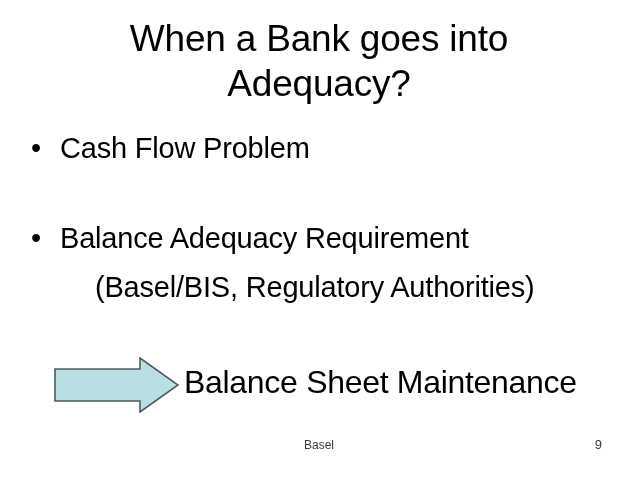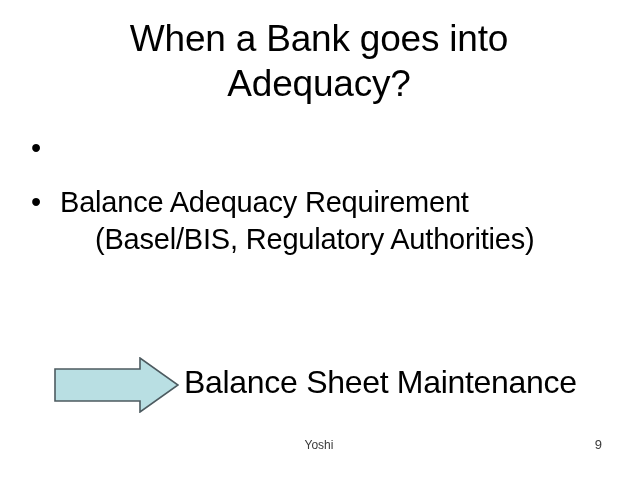--- a/index.html
+++ b/index.html
@@ -50,21 +50,21 @@
   }
   .bullet-row .dot {
     position: absolute;
     left: 31px;
     top: 0;
     font-size: 29px;
     line-height: 36px;
   }
   .bullet-spacer { height: 54px; }
   .subline {
-    margin-top: 1px;
+    margin-top: 13px;
     padding-left: 95px;
     color: #000000;
     font-size: 29px;
     line-height: 36px;
     letter-spacing: -0.2px;
   }
 
   
   .conclusion-row {
     position: absolute;
@@ -125,20 +125,21 @@
 
   <div class="title-block">
     <span class="title-line">When a Bank goes into</span>
     <span class="title-line">Adequacy?</span>
   </div>
 
   <div class="body-block">
 
     <div class="bullet-row">
       <span class="dot">•</span>
+      <span>Cash Flow Problem</span>
     </div>
 
     <div class="bullet-spacer"></div>
 
     <div class="bullet-row">
       <span class="dot">•</span>
       <span>Balance Adequacy Requirement</span>
     </div>
 
     <div class="subline">(Basel/BIS, Regulatory Authorities)</div>
@@ -148,17 +149,17 @@
   <div class="conclusion-row">
     <span class="arrow-shape">
       <svg width="125" height="56" viewBox="0 0 125 56" preserveAspectRatio="none" aria-hidden="true">
         <polygon points="1,12 86,12 86,1 124,28 86,55 86,44 1,44" fill="#b9dfe3" stroke="#4d5b60" stroke-width="1.6" stroke-linejoin="miter"></polygon>
       </svg>
     </span>
     <span class="conclusion-text">Balance Sheet Maintenance</span>
   </div>
 
   <div class="footer">
-    <span class="footer-author">Yoshi</span>
+    <span class="footer-author">Basel</span>
     <span class="footer-pagenum">9</span>
   </div>
 
 </div>
 
 </body></html>

